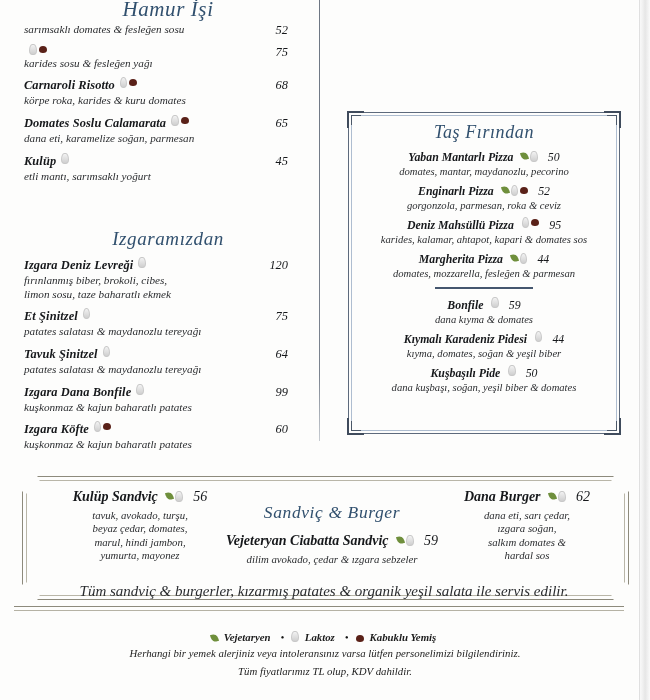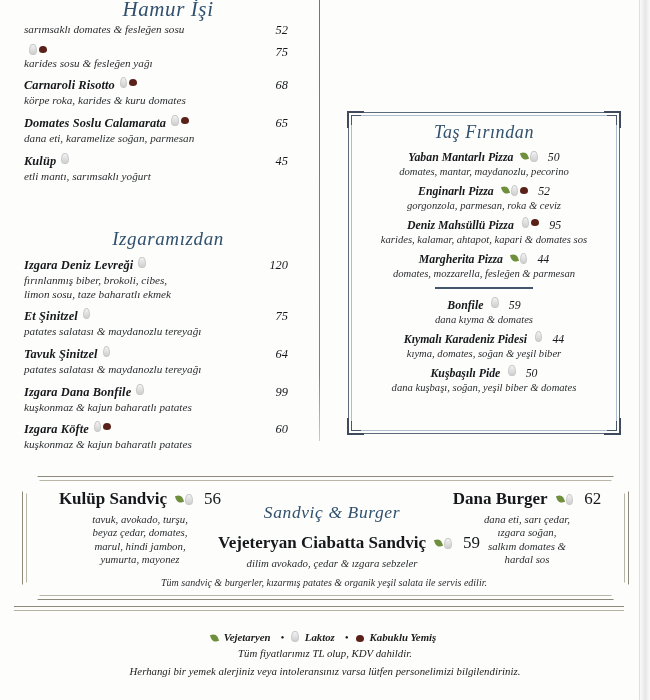--- a/index.html
+++ b/index.html
@@ -262,41 +262,42 @@
     font-size: 17.5px;
   }
   .sand-col {
     position: absolute;
     text-align: center;
   }
   .sand-col.left   { left: 18px;  top: 13px;  width: 200px; }
   .sand-col.middle { left: 196px; top: 57px;  width: 228px; }
   .sand-col.right  { left: 410px; top: 13px;  width: 190px; }
   .s-head {
+    font-style: italic;
     font-weight: bold;
-    font-size: 17px;
+    font-size: 14px;
     color: #16181b;
     white-space: nowrap;
   }
   .s-head .c-price { margin-left: 7px; font-weight: 400; }
   .s-desc {
     font-style: italic;
     font-size: 10.8px;
     color: #2a2c2f;
     margin-top: 4px;
     line-height: 1.25;
   }
   .sand-note {
     position: absolute;
     left: 0;
-    bottom: 12px;
+    bottom: 0;
     width: 604px;
     text-align: center;
     font-style: italic;
-    font-size: 10px;
+    font-size: 15px;
     color: #2a2c2f;
   }
 
   
   .footer {
     position: absolute;
     left: 0;
     top: 612px;
     width: 650px;
     text-align: center;
@@ -582,17 +583,17 @@
     </div>
     <div class="s-desc">dana eti, sarı çedar,<br>ızgara soğan,<br>salkım domates &amp;<br>hardal sos</div>
       </div>
 
     <div class="sand-note">Tüm sandviç &amp; burgerler, kızarmış patates &amp; organik yeşil salata ile servis edilir.</div>
   </div>
 
   <div class="footer">
     <div class="footer-rule"></div>
     <div class="legend" id="legend-row"><span class="ico ico-leaf"></span><span class="lg-item">Vejetaryen</span><span class="lg-dot">•</span><span class="ico ico-milk"></span><span class="lg-item">Laktoz</span><span class="lg-dot">•</span><span class="ico ico-nut"></span><span class="lg-item">Kabuklu Yemiş</span></div>
+    <div class="footer-line">Herhangi bir yemek alerjiniz veya intoleransınız varsa lütfen personelimizi bilgilendiriniz.</div>
     <div class="footer-line">Tüm fiyatlarımız TL olup, KDV dahildir.</div>
-    <div class="footer-line">Herhangi bir yemek alerjiniz veya intoleransınız varsa lütfen personelimizi bilgilendiriniz.</div>
   </div>
 
 </div>
 
 </body></html>

